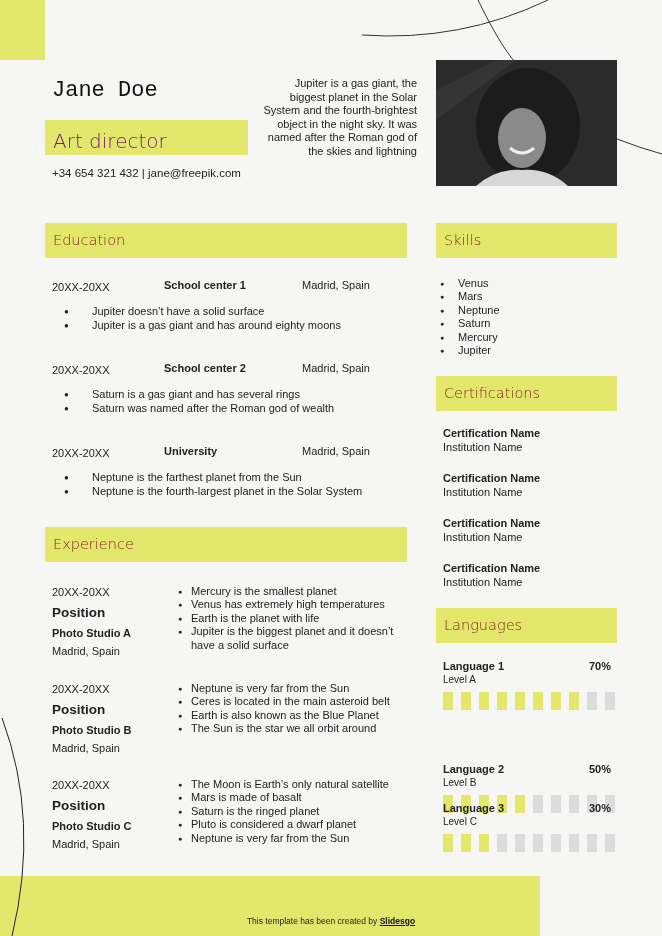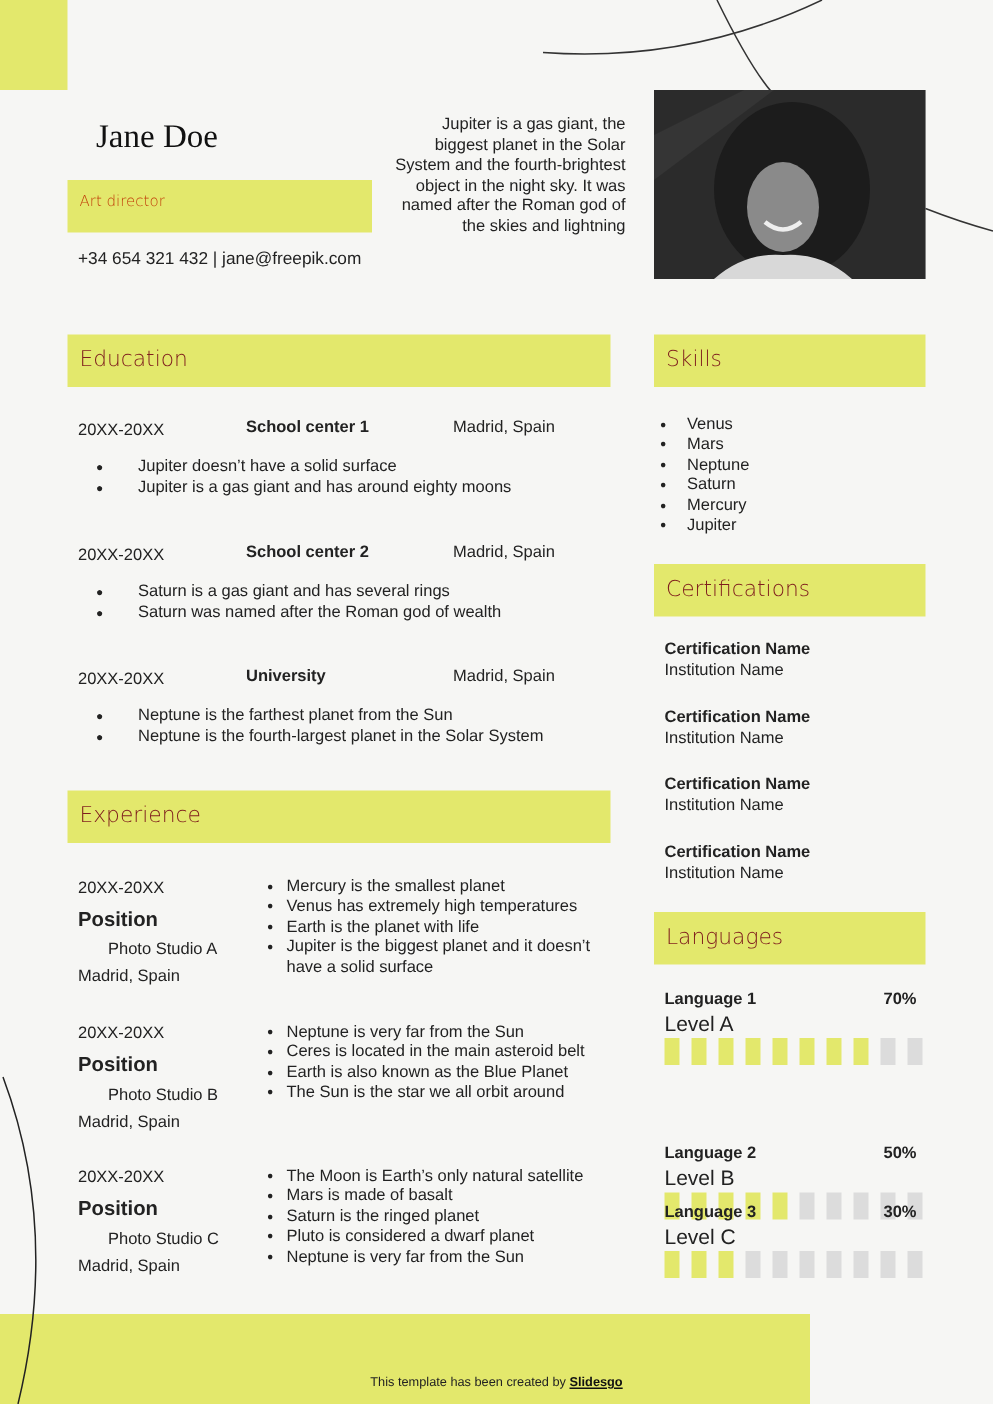--- a/index.html
+++ b/index.html
@@ -7,52 +7,52 @@
     body {
       position: relative;
       background: #f6f6f4;
       font-family: "Liberation Sans", sans-serif;
       color: #222;
     }
     .abs { position: absolute; }
     .accent { background: #e3e86c; }
     .deco-svg { position: absolute; left: 0; top: 0; width: 662px; height: 936px; pointer-events: none; z-index: 1; }
     .corner-block { left: 0; top: 0; width: 45px; height: 60px; z-index: 0; }
-    .name { left: 64px; top: 78px; font-family: Liberation Serif, serif; font-size: 22px; color: #111; z-index: 2; }
+    .name { left: 52px; top: 78px; font-family: Liberation Mono, monospace; font-size: 22px; color: #111; z-index: 2; }
     .role-bar { left: 45px; top: 120px; width: 203px; height: 35px; z-index: 2; }
-    .role-text { position: absolute; left: 8px; top: 9px; font-family: "DejaVu Sans", sans-serif; font-size: 10px; color: #c2410c; font-weight: 300; text-align: center; }
+    .role-text { position: absolute; left: 8px; top: 9px; font-family: "DejaVu Sans", sans-serif; font-size: 20px; color: #701a75; font-weight: 300; text-align: center; }
     .contact { left: 52px; top: 167px; font-size: 11.5px; color: #222; z-index: 2; }
     .intro { left: 262px; top: 77px; width: 155px; font-size: 11px; line-height: 13.5px; text-align: right; color: #222; z-index: 2; }
     .photo { left: 436px; top: 60px; width: 181px; height: 126px; overflow: hidden; background: #2a2a2a; z-index: 2; }
     .section-bar { height: 35px; z-index: 2; }
     .section-bar span { position: absolute; left: 8px; top: 9px; font-family: "DejaVu Sans", sans-serif; font-size: 14.5px; color: #7f1d1d; font-weight: 300; }
     .edu-row { left: 52px; width: 330px; height: 16px; font-size: 11px; z-index: 2; }
     .edu-row .date { position: absolute; left: 0; top: 0; }
     .edu-row .school { position: absolute; left: 112px; top: -2px; font-weight: bold; }
     .edu-row .place { position: absolute; left: 250px; top: -2px; }
     .bullets { left: 62px; font-size: 11px; line-height: 13.5px; z-index: 2; list-style: none; }
     .bullets li { position: relative; padding-left: 30px; }
     .bullets li::before { content: "\25CF"; position: absolute; left: 2px; top: 0; font-size: 8px; }
     .exp-left { left: 52px; width: 120px; z-index: 2; }
     .exp-left .date { font-size: 11px; height: 16px; }
     .exp-left .pos { font-size: 13.5px; font-weight: bold; margin-top: 3px; height: 20px; }
-    .exp-left .studio { font-size: 11px; font-weight: normal; height: 16px; margin-top: 2px; margin-left: 20px; }
+    .exp-left .studio { font-size: 11px; font-weight: bold; height: 16px; margin-top: 2px; }
     .exp-left .place { font-size: 11px; height: 16px; margin-top: 2px; }
     .exp-bullets { left: 178px; width: 235px; font-size: 11px; line-height: 13.4px; list-style: none; z-index: 2; }
     .exp-bullets li { position: relative; padding-left: 13px; }
     .exp-bullets li::before { content: "\25CF"; position: absolute; left: 0; top: 0; font-size: 7px; }
     .skills { left: 440px; top: 277px; font-size: 11px; line-height: 13.4px; list-style: none; z-index: 2; }
     .skills li { position: relative; padding-left: 18px; }
     .skills li::before { content: "\25CF"; position: absolute; left: 0; top: 0; font-size: 7px; }
     .cert { left: 443px; width: 170px; font-size: 11px; line-height: 13.5px; z-index: 2; }
     .cert .cname { font-weight: bold; }
     .lang { left: 443px; width: 175px; z-index: 2; }
     .lang .lname { position: absolute; left: 0; top: 0; font-size: 11px; font-weight: bold; }
     .lang .pct { position: absolute; left: 146px; top: 0; font-size: 11px; font-weight: bold; }
-    .lang .level { position: absolute; left: 0; top: 14px; font-size: 14px; }
+    .lang .level { position: absolute; left: 0; top: 14px; font-size: 10px; }
     .lang .bars { position: absolute; left: 0; top: 32px; display: flex; gap: 8px; }
     .lang .bar { width: 10px; height: 18px; background: #dcdcdc; }
     .lang .bar.on { background: #e3e86c; }
     .footer { left: 0; top: 876px; width: 540px; height: 60px; z-index: 0; }
     .footer-text { position: absolute; left: 0; top: 40px; width: 662px; text-align: center; font-size: 8.5px; color: #222; }
     .footer-text a { color: #111; font-weight: bold; text-decoration: underline; }
   </style>
 </head>
 <body>
 

